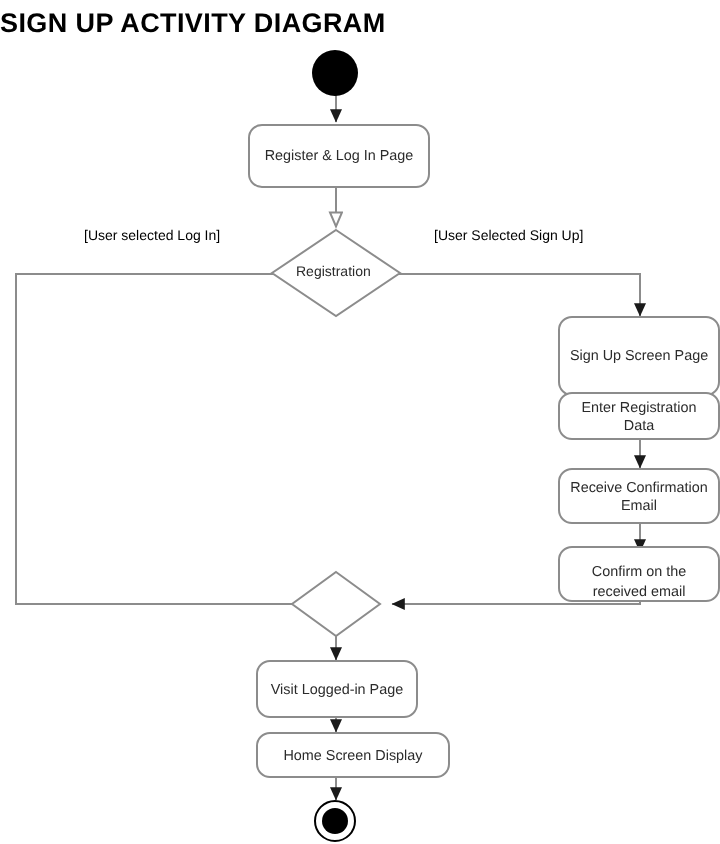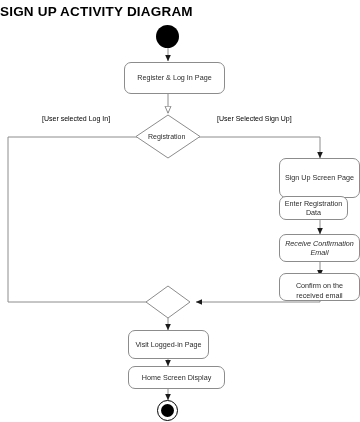--- a/index.html
+++ b/index.html
@@ -132,33 +132,33 @@
 
   <div class="end-outer" style="left:157px; top:400px; width:21px; height:21px;">
     <div class="end-inner" style="left:3.2px; top:3.2px; width:13.2px; height:13.2px;"></div>
   </div>
 
   <div class="diamond-label" style="left:148px; top:133px;">Registration</div>
 
   <div class="guard" style="left:42px; top:115px;">[User selected Log In]</div>
   <div class="guard" style="left:217px; top:115px;">[User Selected Sign Up]</div>
 
-  <div class="node" style="left:124px; top:62px; width:101px; height:32px;">
+  <div class="node" style="left:124px; top:62px; width:91px; height:32px;">
     <span>Register &amp; Log In Page</span>
   </div>
 
   <div class="node" style="left:279px; top:158px; width:81px; height:40px;">
     <span>Sign Up Screen Page</span>
   </div>
 
-  <div class="node" style="left:279px; top:196px; width:69px; height:24px;">
+  <div class="node" style="left:279px; top:196px; width:81px; height:24px;">
     <span>Enter Registration Data</span>
   </div>
 
-  <div class="node" style="left:279px; top:234px; width:81px; height:28px;font-style:italic;">
+  <div class="node" style="left:279px; top:234px; width:81px; height:28px;">
     <span>Receive Confirmation Email</span>
   </div>
 
   <div class="node" style="left:279px; top:273px; width:81px; height:28px;align-items:flex-end;">
     <span>Confirm on the received email</span>
   </div>
 
   <div class="node" style="left:128px; top:330px; width:81px; height:29px;">
     <span>Visit Logged-in Page</span>
   </div>

